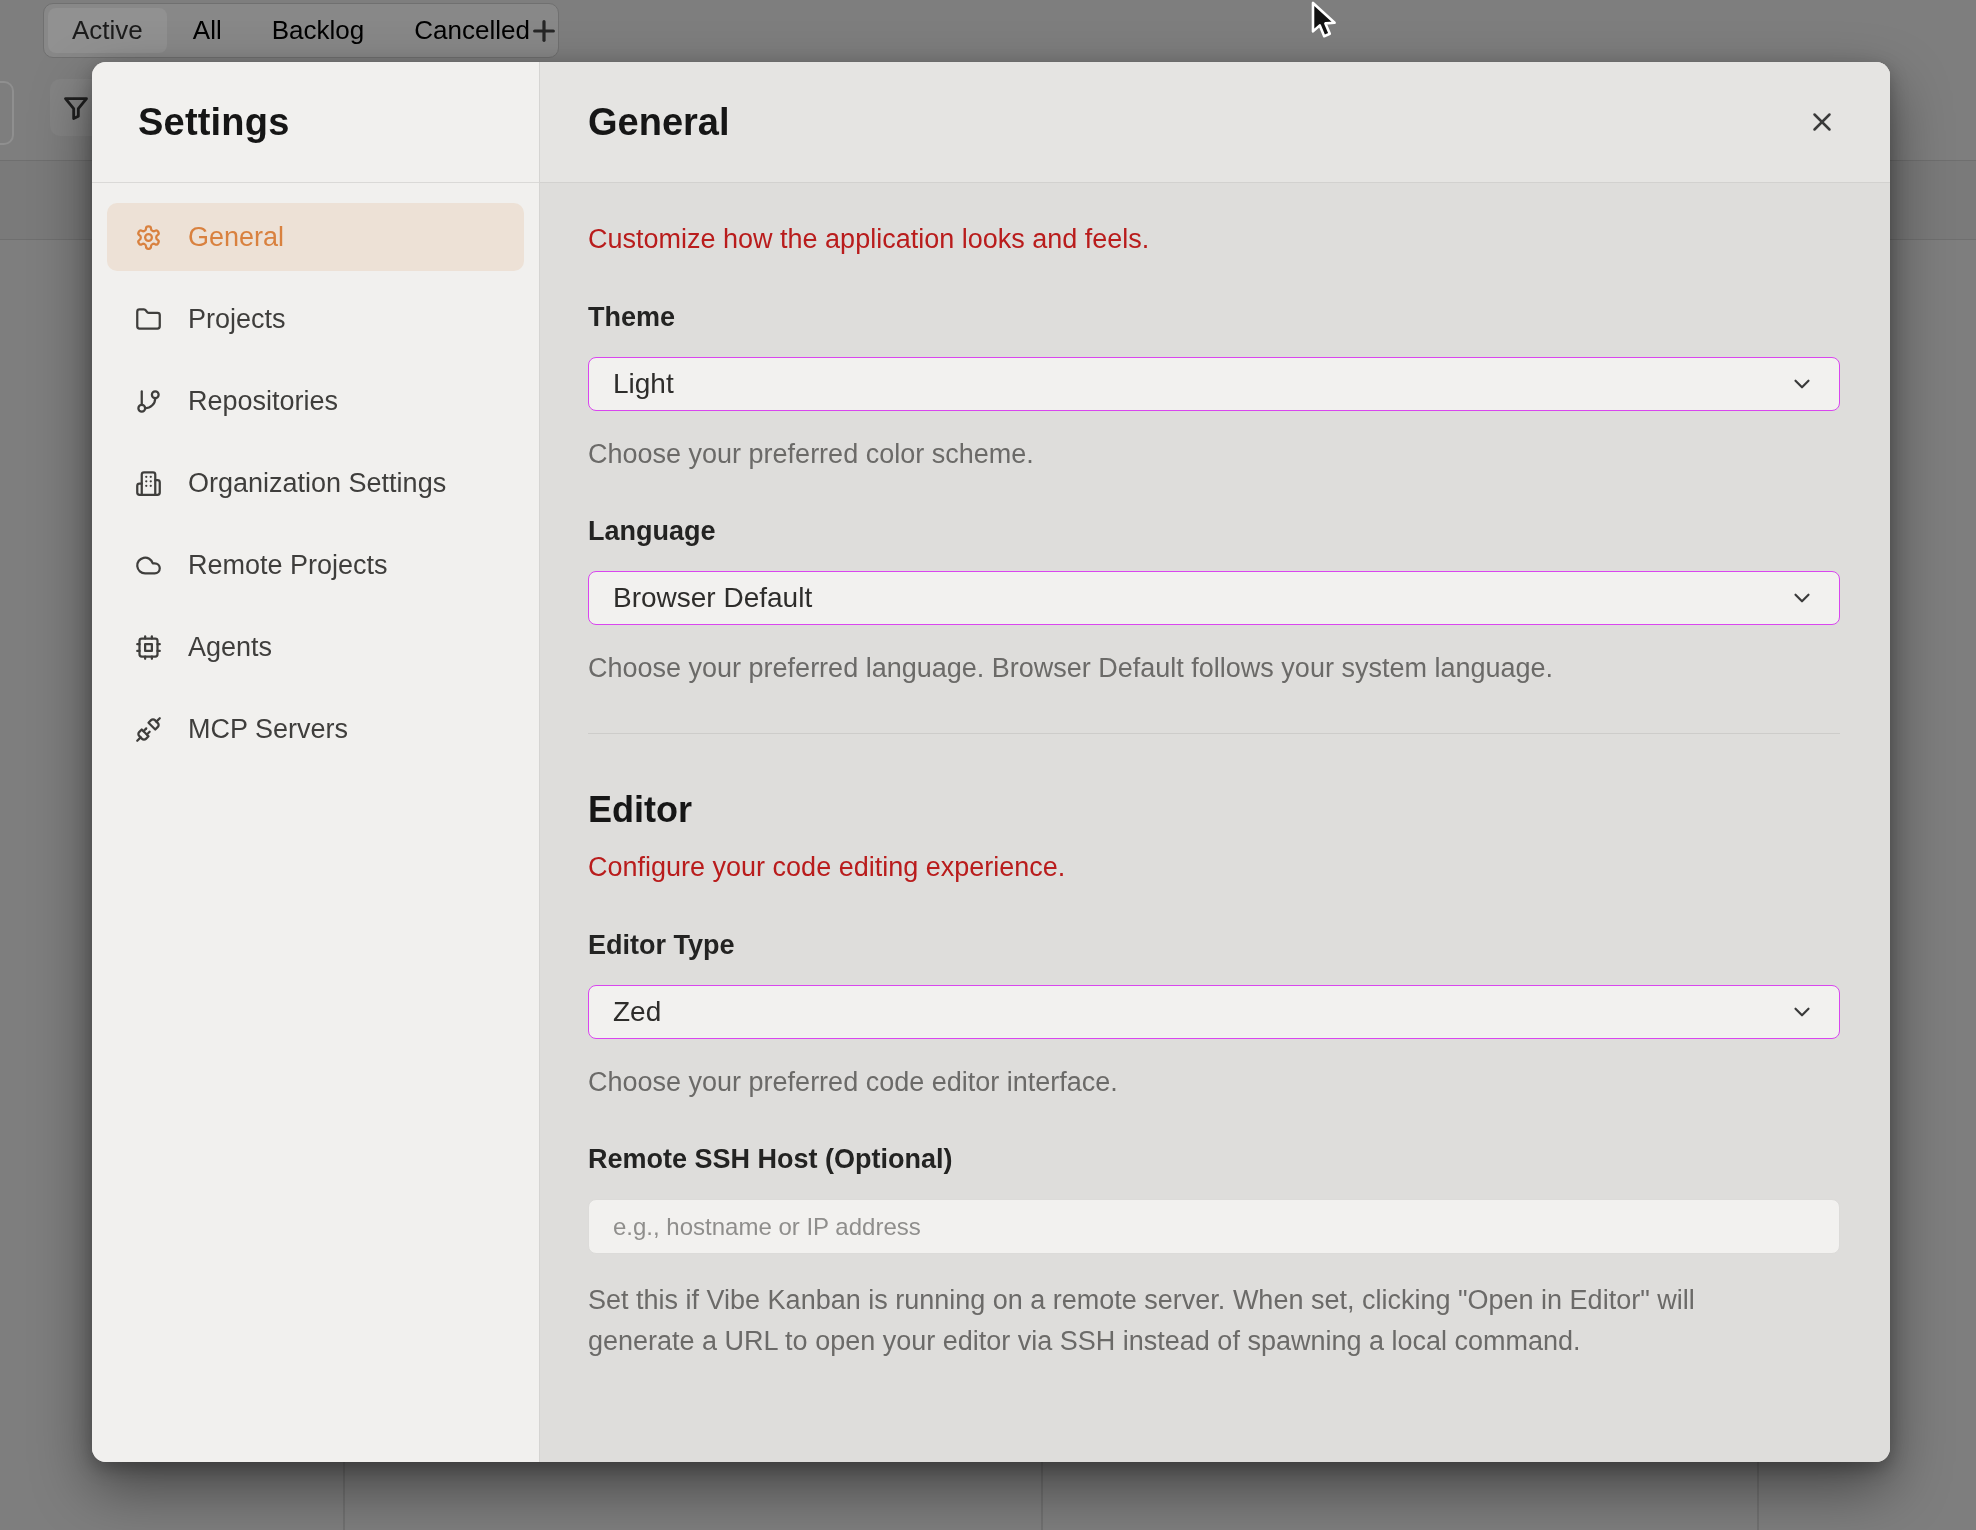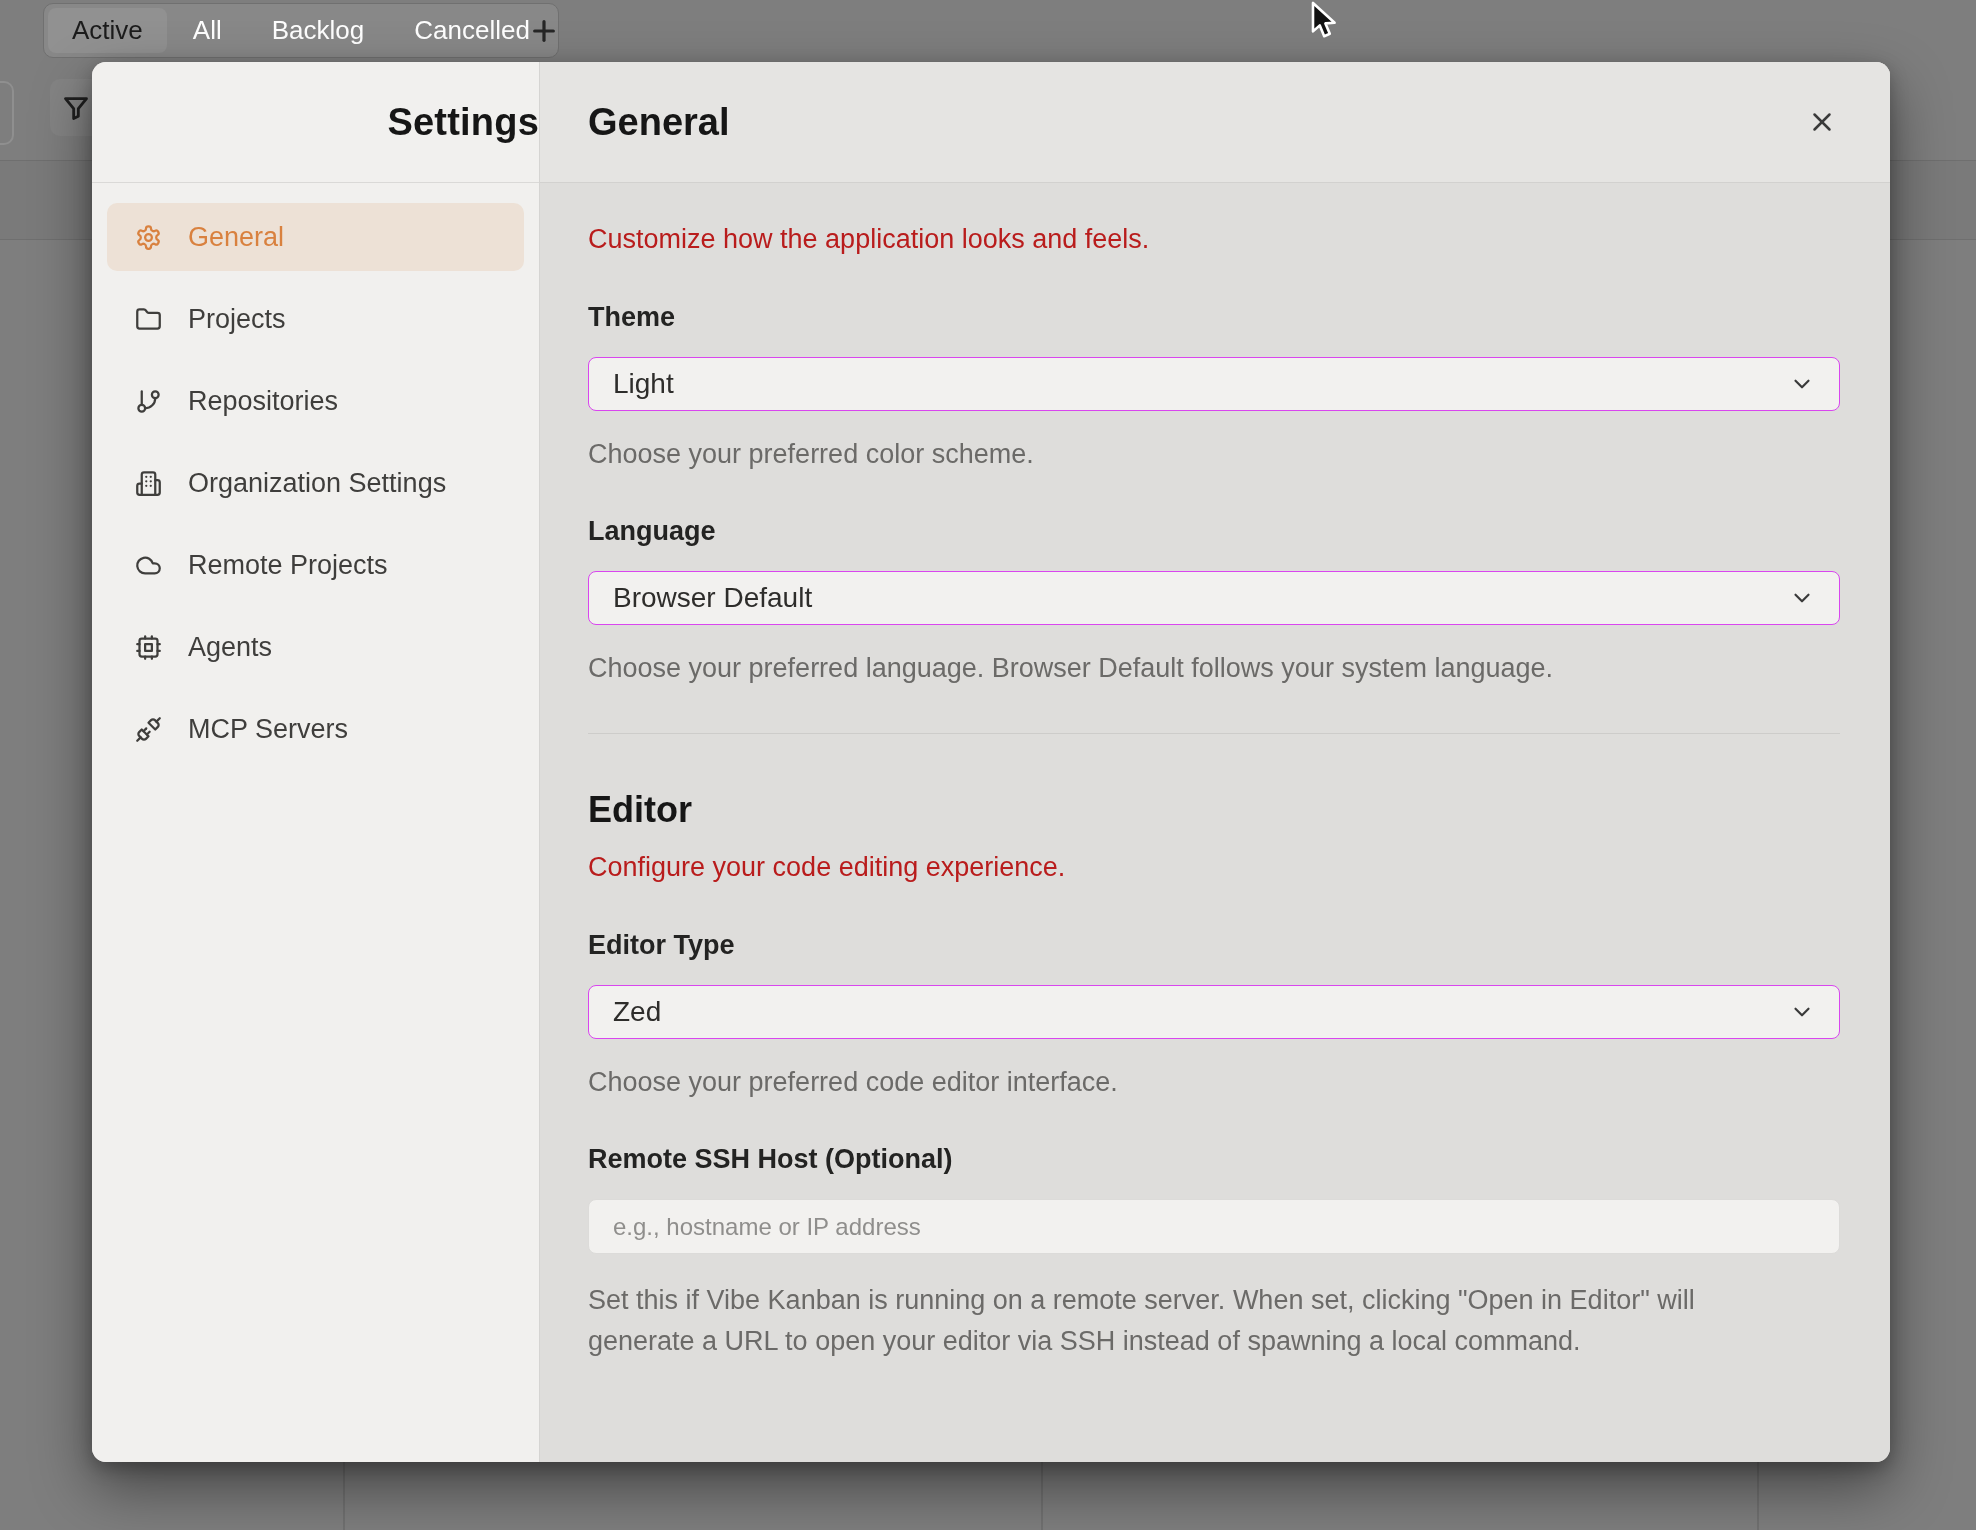--- a/index.html
+++ b/index.html
@@ -16,21 +16,21 @@
   .backdrop { position:absolute; inset:0; }
   .bd-tabs {
     position:absolute; left:43px; top:3px; height:55px;
     display:flex; align-items:center; gap:2px;
     background:#888888; border:1px solid #707070; border-radius:10px;
     padding:4px;
   }
   .bd-tab {
     height:45px; display:flex; align-items:center; justify-content:center;
     padding:0 24px; border-radius:8px;
-    font-size:26px; font-weight:500; color:#ffffff; cursor:default;
+    font-size:26px; font-weight:500; color:#000000; cursor:default;
   }
   .bd-tab.active { background:#919191; color:#1c1c1c; }
   .bd-plus {
     position:absolute; left:528px; top:15px; width:32px; height:32px;
     color:#262626;
   }
   .bd-cutbtn {
     position:absolute; left:-30px; top:81px; width:44px; height:64px;
     border:2px solid #8f8f8f; border-radius:10px; background:transparent;
   }
@@ -53,21 +53,21 @@
     background:#dedddb;
   }
 
   
   .side {
     width:448px; flex:0 0 448px; background:#f1f0ee;
     border-right:1px solid #d5d4d2; display:flex; flex-direction:column;
   }
   .side-head {
     height:121px; flex:0 0 121px; display:flex; align-items:center;
-    padding-left:46px; border-bottom:1px solid #dad9d7;justify-content:flex-end;
+    padding-left:46px; border-bottom:1px solid #dad9d7;
   }
   .side-title { font-size:38px; font-weight:700; color:#161616; letter-spacing:.2px; }
   .side-nav { padding:20px 15px; }
   .nav-item {
     height:68px; margin-bottom:14px; border-radius:10px;
     display:flex; align-items:center; gap:26px; padding-left:28px;
     font-size:27px; font-weight:500; color:#3f3e3c; cursor:default;
   }
   .nav-item .ic { width:27px; height:27px; flex:0 0 27px; }
   .nav-item.selected { background:#ede1d6; color:#d9813f; }

